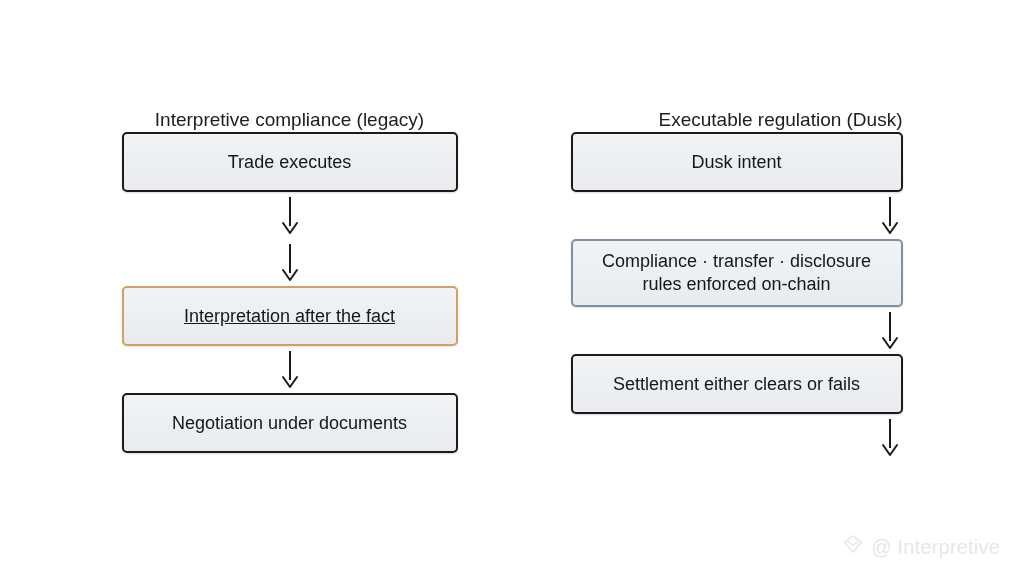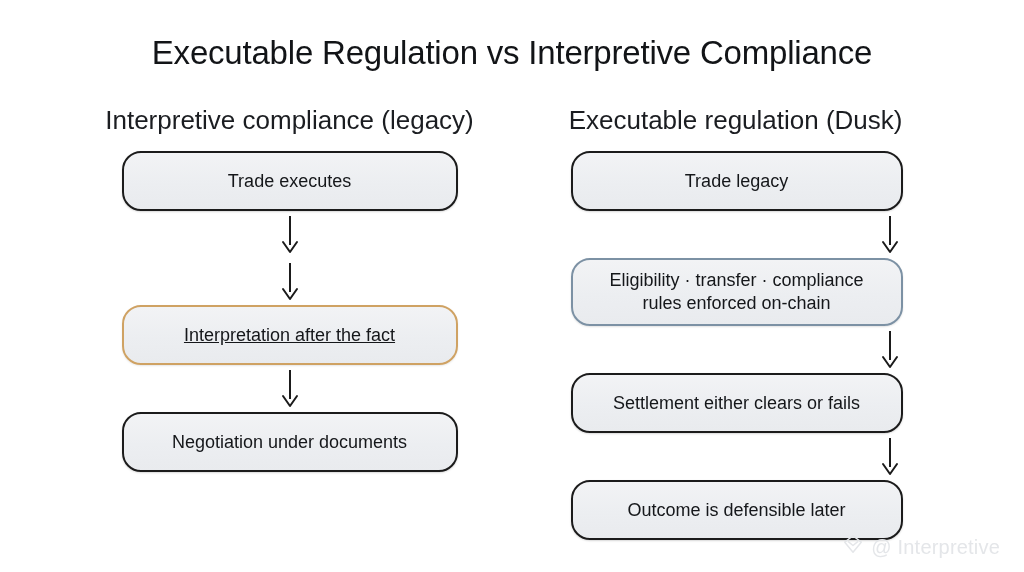--- a/index.html
+++ b/index.html
@@ -48,40 +48,39 @@
 
   .column {
     width: 336px;
     display: flex;
     flex-direction: column;
     align-items: center;
   }
   .column.right { width: 332px; align-items: flex-end; }
 
   .col-header {
-    font-size: 26px;
+    font-size: 19px;
     font-weight: 400;
     color: #1b1d21;
     text-align: center;
     line-height: 24px;
-    margin-bottom: 19px;
     white-space: nowrap;
   }
 
   .node {
     width: 100%;
     box-sizing: border-box;
     min-height: 60px;
     display: flex;
     align-items: center;
     justify-content: center;
     text-align: center;
     padding: 9px 24px;
     border: 2.5px solid #1b1b1b;
-    border-radius: 19px;
+    border-radius: 5px;
     background: linear-gradient(180deg, #f2f3f5 0%, #eceef1 55%, #e9ebee 100%);
     box-shadow: 0 1px 2px rgba(0,0,0,0.16);
     font-size: 18px;
     line-height: 23px;
     color: #15171a;
   }
 
   .node.tall {
     min-height: 62px;
   }
@@ -119,21 +118,20 @@
     user-select: none;
   }
   .watermark .wm-logo { display: block; }
   .watermark .wm-text { letter-spacing: 0.2px; }
 </style>
 </head>
 <body>
 
 <div class="slide">
 
-  <div class="title">Executable Regulation vs Interpretive Compliance</div>
 
   <div class="columns">
 
     <div class="column left">
       <div class="col-header">Interpretive compliance (legacy)</div>
 
       <div class="node">
         <span>Trade executes</span>
       </div>
 
@@ -165,55 +163,52 @@
 
       <div class="node">
         <span>Negotiation under documents</span>
       </div>
     </div>
 
     <div class="column right">
       <div class="col-header">Executable regulation (Dusk)</div>
 
       <div class="node">
-        <span>Trade legacy</span>
+        <span>Dusk intent</span>
       </div>
 
       <div class="connector">
         <svg width="22" height="40" viewBox="0 0 22 40" aria-hidden="true">
           <line x1="11" y1="1" x2="11" y2="30" stroke="#1b1b1b" stroke-width="2"></line>
           <path d="M4 27 L11 37 L18 27" fill="none" stroke="#1b1b1b" stroke-width="2" stroke-linecap="round" stroke-linejoin="round"></path>
         </svg>
       </div>
 
       <div class="node tall accent-steel">
-        <span>Eligibility · transfer · compliance rules enforced on-chain</span>
+        <span>Compliance · transfer · disclosure rules enforced on-chain</span>
       </div>
 
       <div class="connector">
         <svg width="22" height="40" viewBox="0 0 22 40" aria-hidden="true">
           <line x1="11" y1="1" x2="11" y2="30" stroke="#1b1b1b" stroke-width="2"></line>
           <path d="M4 27 L11 37 L18 27" fill="none" stroke="#1b1b1b" stroke-width="2" stroke-linecap="round" stroke-linejoin="round"></path>
         </svg>
       </div>
 
       <div class="node">
         <span>Settlement either clears or fails</span>
       </div>
 
       <div class="connector">
         <svg width="22" height="40" viewBox="0 0 22 40" aria-hidden="true">
           <line x1="11" y1="1" x2="11" y2="30" stroke="#1b1b1b" stroke-width="2"></line>
           <path d="M4 27 L11 37 L18 27" fill="none" stroke="#1b1b1b" stroke-width="2" stroke-linecap="round" stroke-linejoin="round"></path>
         </svg>
       </div>
 
-      <div class="node">
-        <span>Outcome is defensible later</span>
-      </div>
     </div>
 
   </div>
 
   <div class="watermark">
     <span class="wm-logo">
       <svg width="22" height="22" viewBox="0 0 24 24" aria-hidden="true">
         <path d="M12 3 L21 10 L12 21 L3 10 Z" fill="none" stroke="#e4e6e9" stroke-width="1.6" stroke-linejoin="round"></path>
         <path d="M6.5 9.2 L12 13.6 L17.5 9.2" fill="none" stroke="#e4e6e9" stroke-width="1.6" stroke-linejoin="round"></path>
       </svg>

